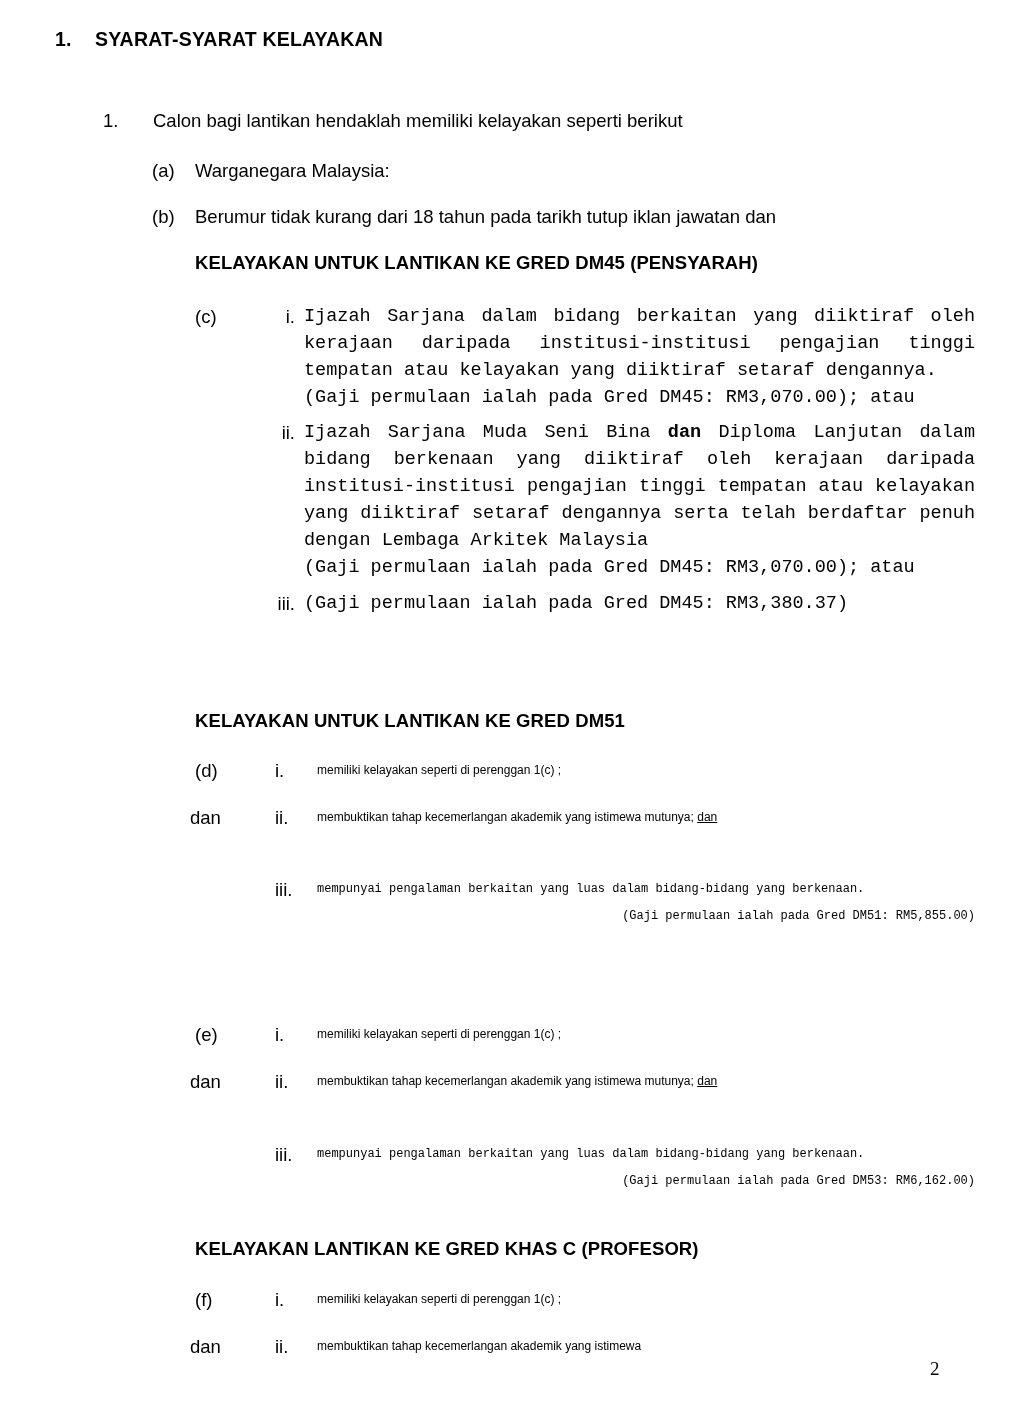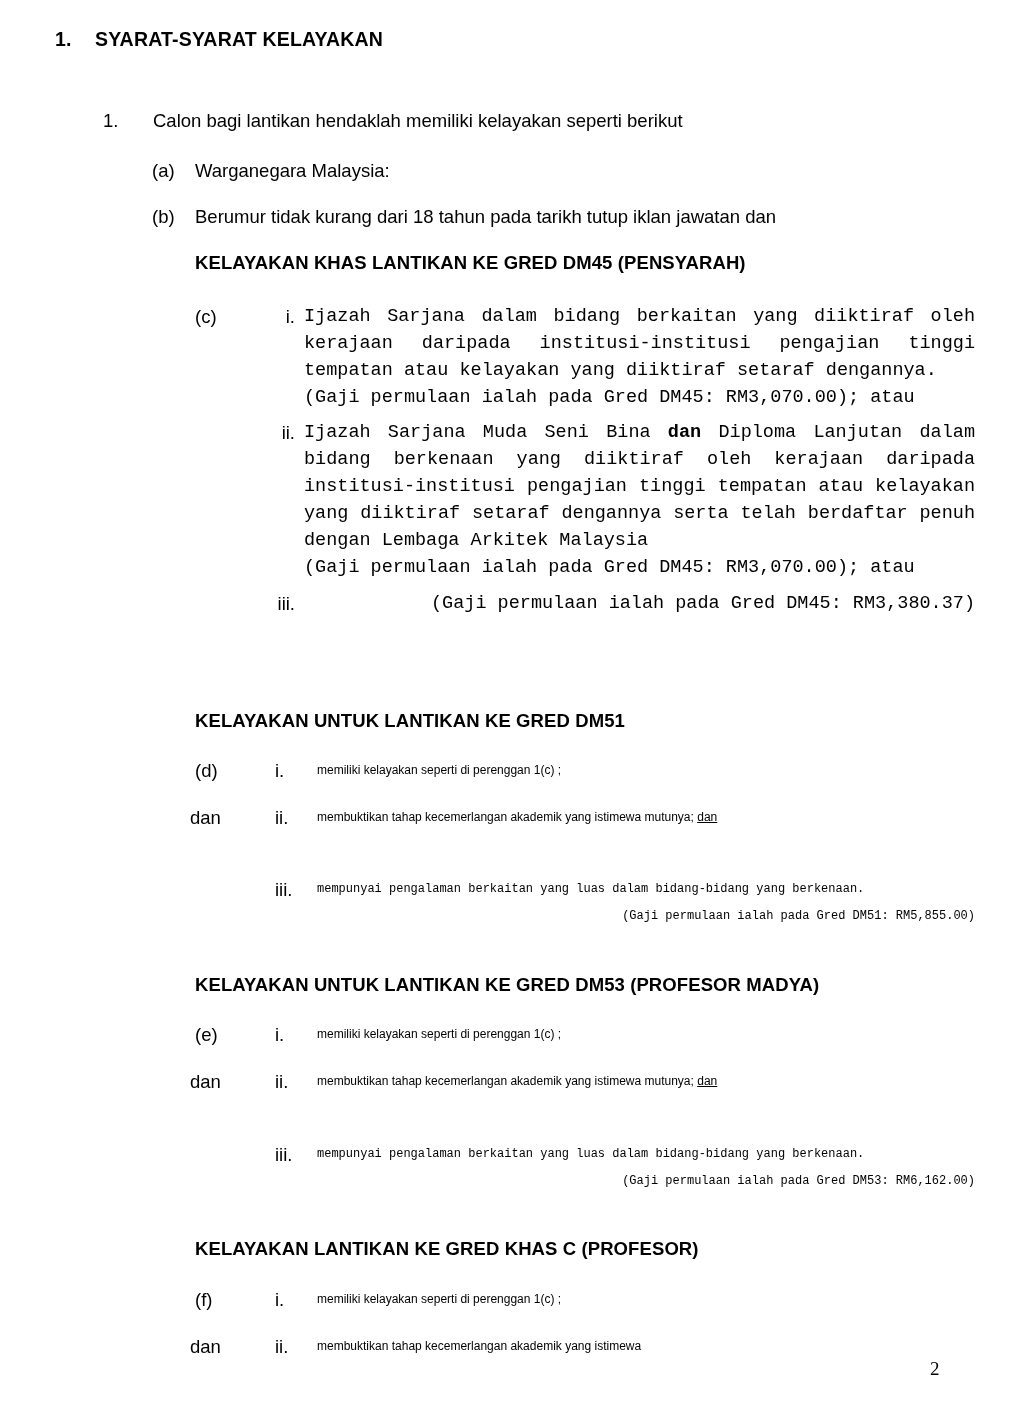--- a/index.html
+++ b/index.html
@@ -169,21 +169,21 @@
   <div class="row lvl2 row-a">
     <span class="marker">(a)</span>
     <div class="body nojust">Warganegara Malaysia:</div>
   </div>
 
   <div class="row lvl2 row-b">
     <span class="marker">(b)</span>
     <div class="body nojust">Berumur tidak kurang dari 18 tahun pada tarikh tutup iklan jawatan dan</div>
   </div>
 
-  <div class="grade-head head-dm45">KELAYAKAN KHAS LANTIKAN KE GRED DM45 (PENSYARAH)</div>
+  <div class="grade-head head-dm45">KELAYAKAN UNTUK LANTIKAN KE GRED DM45 (PENSYARAH)</div>
 
   <div class="c-row c-i">
     <span class="letter">(c)</span>
     <span class="roman">i.</span>
     <div class="body">
       <p>Ijazah Sarjana dalam bidang berkaitan yang diiktiraf oleh kerajaan daripada institusi-institusi pengajian tinggi tempatan atau kelayakan yang diiktiraf setaraf dengannya.</p>
       <p class="nojust" style="text-align:left">(Gaji permulaan ialah pada Gred DM45: RM3,070.00); atau</p>
     </div>
   </div>
 
@@ -193,21 +193,21 @@
     <div class="body">
       <p><span>Ijazah Sarjana Muda Seni Bina </span><b>dan</b><span> Diploma Lanjutan dalam bidang berkenaan yang diiktiraf oleh kerajaan daripada institusi-institusi pengajian tinggi tempatan atau kelayakan yang diiktiraf setaraf dengannya serta telah berdaftar penuh dengan Lembaga Arkitek Malaysia</span></p>
       <p style="text-align:left">(Gaji permulaan ialah pada Gred DM45: RM3,070.00); atau</p>
     </div>
   </div>
 
   <div class="c-row c-iii">
     <span class="letter"></span>
     <span class="roman">iii.</span>
     <div class="body">
-      <p style="text-align:right">(Gaji permulaan ialah pada Gred DM45: RM3,380.37)</p>
+      <p style="text-align:left">(Gaji permulaan ialah pada Gred DM45: RM3,380.37)</p>
     </div>
   </div>
 
   <div class="grade-head head-dm51">KELAYAKAN UNTUK LANTIKAN KE GRED  DM51</div>
 
   <div class="d-row dm51-i">
     <span class="letter">(d)</span>
     <span class="roman">i.</span>
     <div class="body nojust">memiliki kelayakan seperti di perenggan 1(c) ;</div>
   </div>
@@ -220,21 +220,20 @@
 
   <div class="d-row dm51-iii">
     <span class="letter"></span>
     <span class="roman">iii.</span>
     <div class="body">
       <p>mempunyai pengalaman berkaitan yang luas dalam bidang-bidang yang berkenaan.</p>
       <p style="text-align:right">(Gaji permulaan ialah pada Gred DM51: RM5,855.00)</p>
     </div>
   </div>
 
-  <div class="grade-head head-dm53">KELAYAKAN UNTUK LANTIKAN KE GRED DM53  (PROFESOR MADYA)</div>
 
   <div class="d-row dm53-i">
     <span class="letter">(e)</span>
     <span class="roman">i.</span>
     <div class="body nojust">memiliki kelayakan seperti di perenggan 1(c) ;</div>
   </div>
 
   <div class="d-row dan dm53-ii">
     <span class="letter">dan</span>
     <span class="roman">ii.</span>

